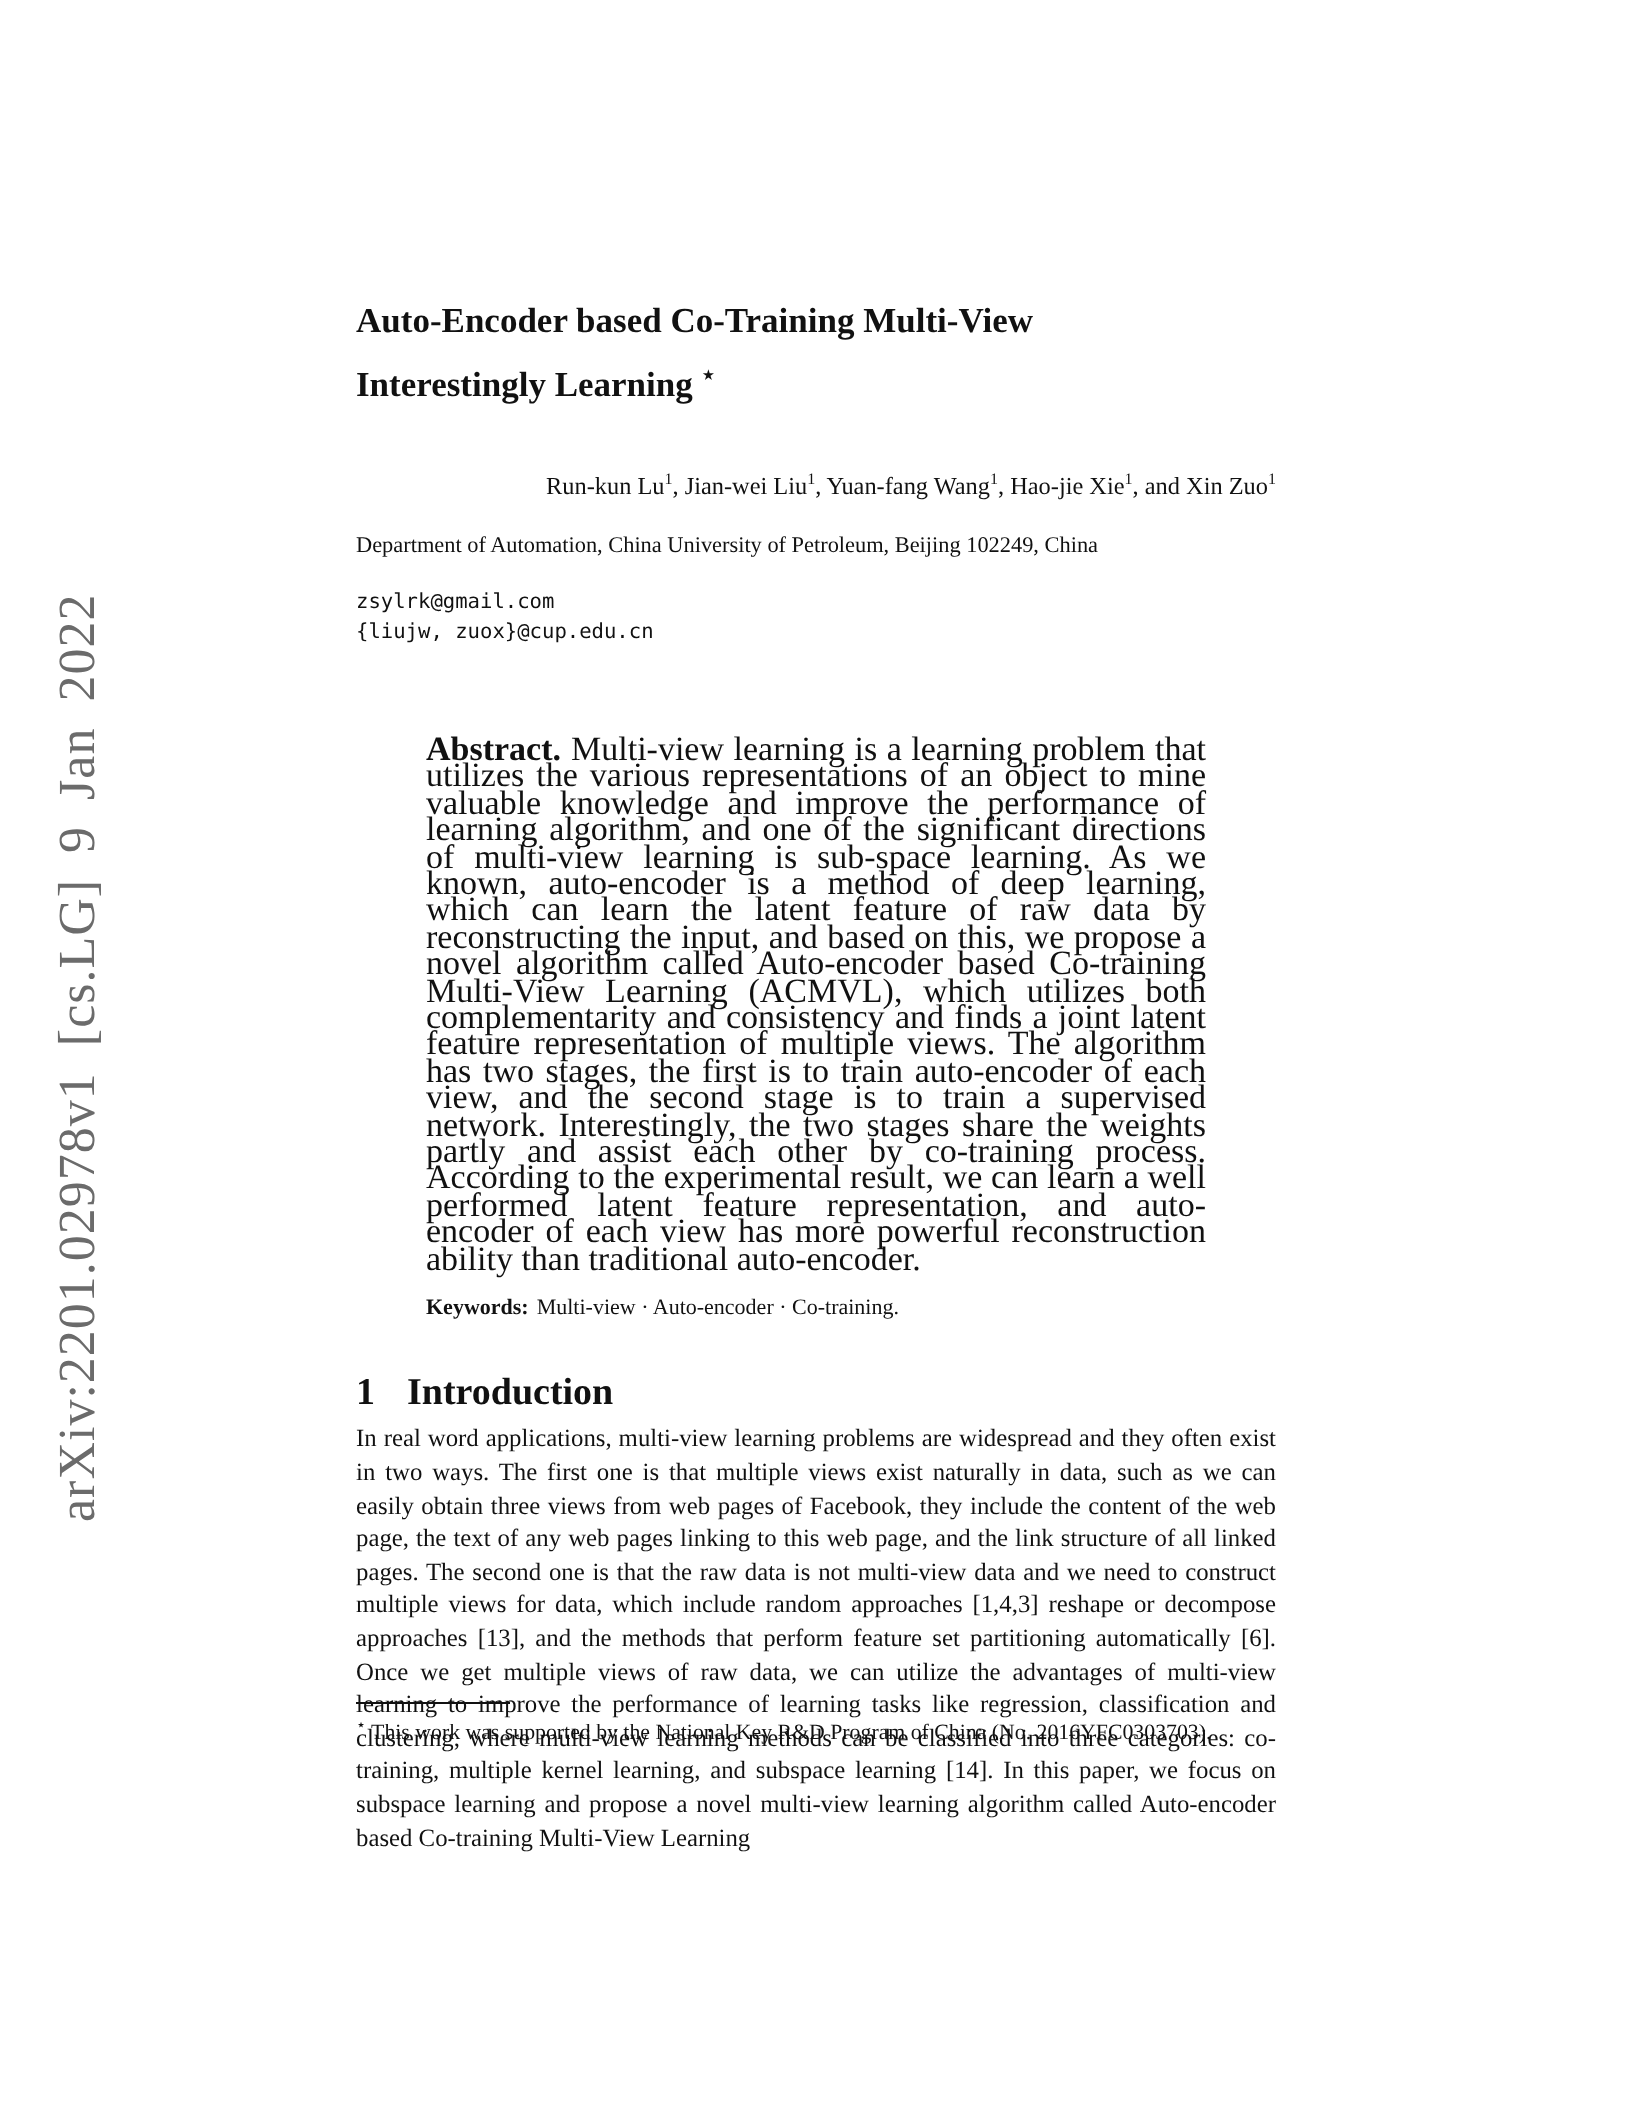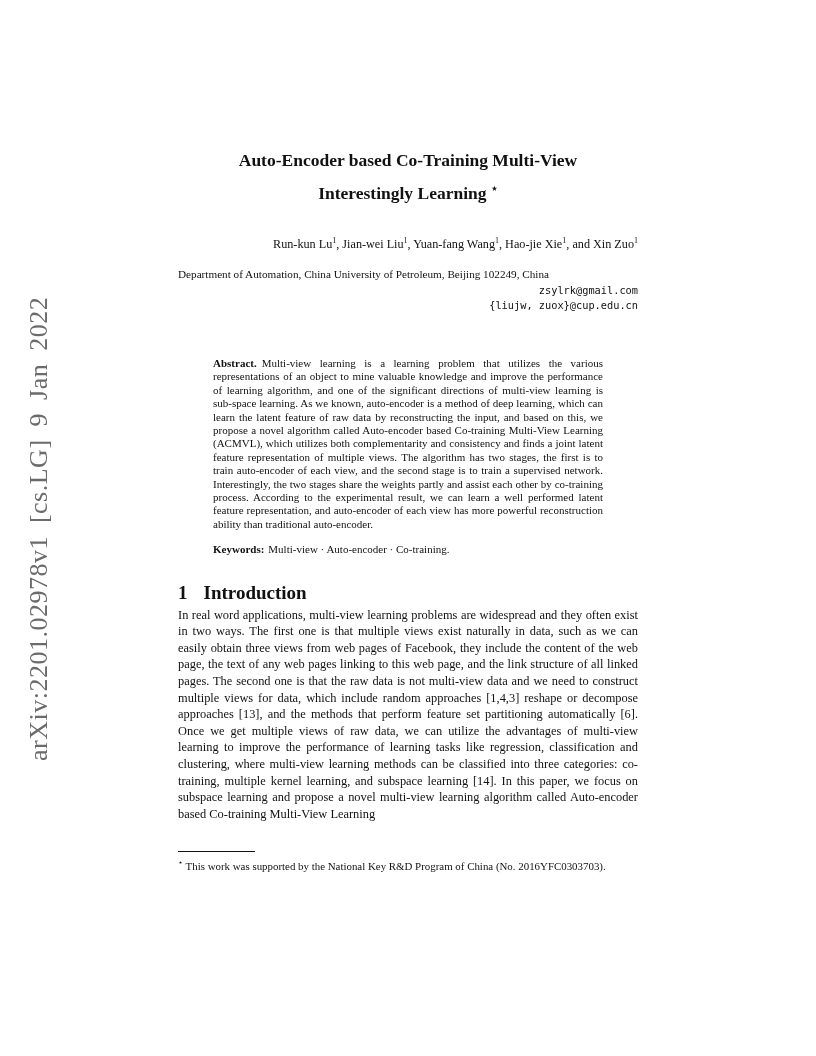--- a/index.html
+++ b/index.html
@@ -38,21 +38,20 @@
 
   .content {
     position: absolute;
     left: 178px;
     top: 0;
     width: 460px;
   }
 
   .title {
     margin-top: 146px;
-    text-align: center;
     font-weight: bold;
     font-size: 17.5px;
     line-height: 28px;
   }
   .title sup { font-size: 11px; }
 
   .authors {
     margin-top: 26px;
     text-align: right;
     font-size: 12.2px;
@@ -61,31 +60,31 @@
   .authors sup { font-size: 8px; vertical-align: super; }
 
   .affiliation {
     margin-top: 15px;
     text-align: left;
     font-size: 11.2px;
     line-height: 14px;
   }
 
   .emails {
-    margin-top: 2px;
-    text-align: right;
+    margin-top: 14px;
+    text-align: left;
     font-family: "DejaVu Sans Mono", monospace;
     font-size: 10.3px;
     line-height: 15px;
   }
 
   .abstract {
     margin: 44px auto 0 auto;
     width: 390px;
-    font-size: 11px;
+    font-size: 17px;
     line-height: 13.4px;
     text-align: justify;
   }
   .abstract .label { font-weight: bold; padding-right: 5px; }
 
   .keywords {
     margin: 12px auto 0 auto;
     width: 390px;
     font-size: 11px;
     line-height: 13.4px;

